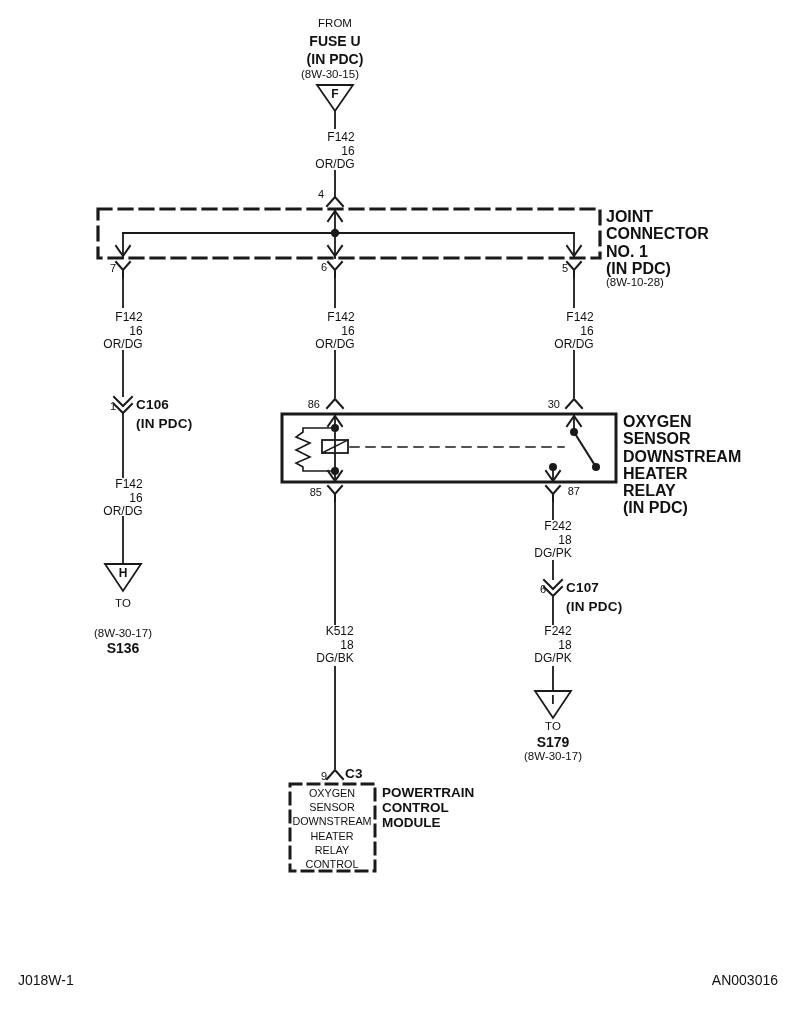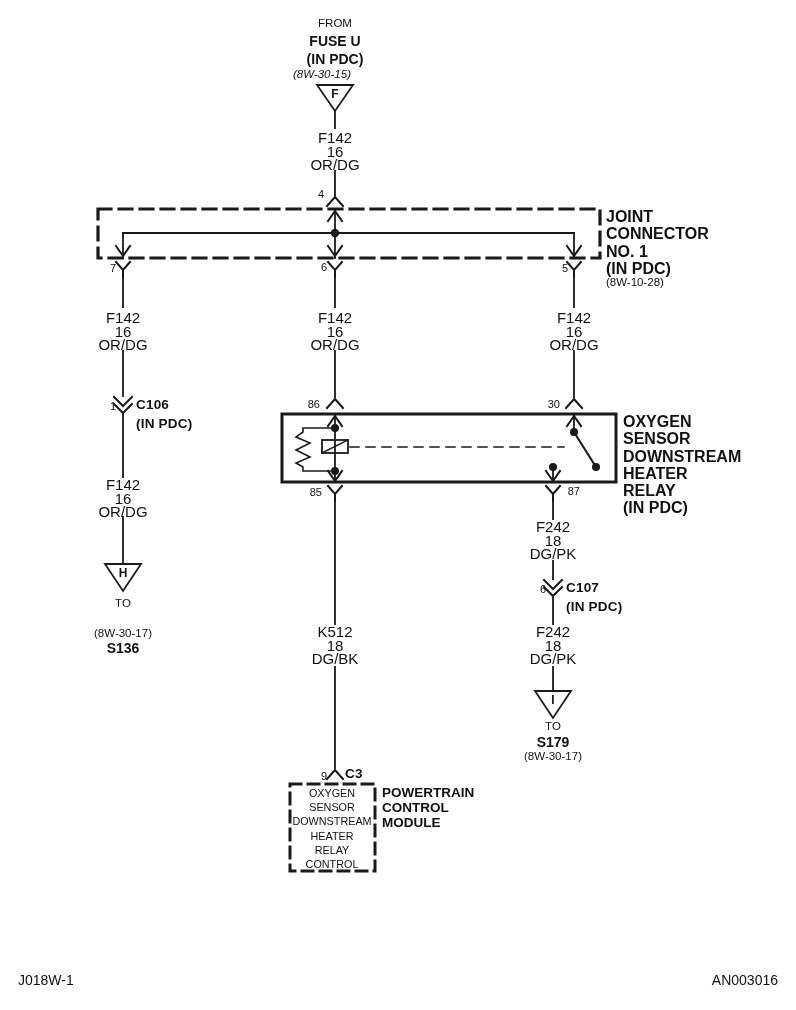--- a/index.html
+++ b/index.html
@@ -14,21 +14,21 @@
   svg.wires{position:absolute;left:0;top:0;}
   .lbl{position:absolute;white-space:nowrap;font-size:11.5px;line-height:1;}
   .c{transform:translate(-50%,-50%);text-align:center;}
   .r{transform:translate(-100%,-50%);text-align:right;}
   .l{transform:translate(0,-50%);}
   .b{font-weight:bold;font-size:13.5px;letter-spacing:0.2px;}
   .big{font-weight:bold;font-size:14px;}
   .pin{font-size:11px;}
   .wire-lbl{
     position:absolute;transform:translate(-50%,0);
-    text-align:center;font-size:15px;line-height:13.5px;
+    text-align:right;font-size:12px;line-height:13.5px;
   }
   .stack{position:absolute;font-weight:bold;font-size:16px;line-height:17.3px;}
   .pcm-box-text{
     position:absolute;transform:translate(-50%,0);
     text-align:center;font-size:10.8px;line-height:14.2px;font-weight:normal;
   }
   .pcm-name{position:absolute;font-weight:bold;font-size:13.5px;line-height:15.2px;}
   .tri-letter{font-weight:bold;font-size:12px;}
   .footer{font-size:14px;}
 </style>
@@ -118,21 +118,21 @@
         <circle cx="574" cy="432" r="4"></circle>
         <circle cx="596" cy="467" r="4"></circle>
         <circle cx="553" cy="467" r="4"></circle>
       </g>
     </g>
   </svg>
 
   <div class="lbl c" style="left:335px;top:24px;">FROM</div>
   <div class="lbl c big" style="left:335px;top:41px;">FUSE U</div>
   <div class="lbl c big" style="left:335px;top:59px;">(IN PDC)</div>
-  <div class="lbl c" style="left:322px;top:75px;font-style:italic;">(8W-30-15)</div>
+  <div class="lbl c" style="left:330px;top:75px;">(8W-30-15)</div>
   <div class="lbl c tri-letter" style="left:335px;top:94px;">F</div>
 
   <div class="wire-lbl" style="left:335px;top:131px;">
     <div>F142</div>
     <div>16</div>
     <div>OR/DG</div>
   </div>
 
   <div class="lbl r pin" style="left:324px;top:194px;">4</div>
   <div class="lbl r pin" style="left:116px;top:268px;">7</div>

